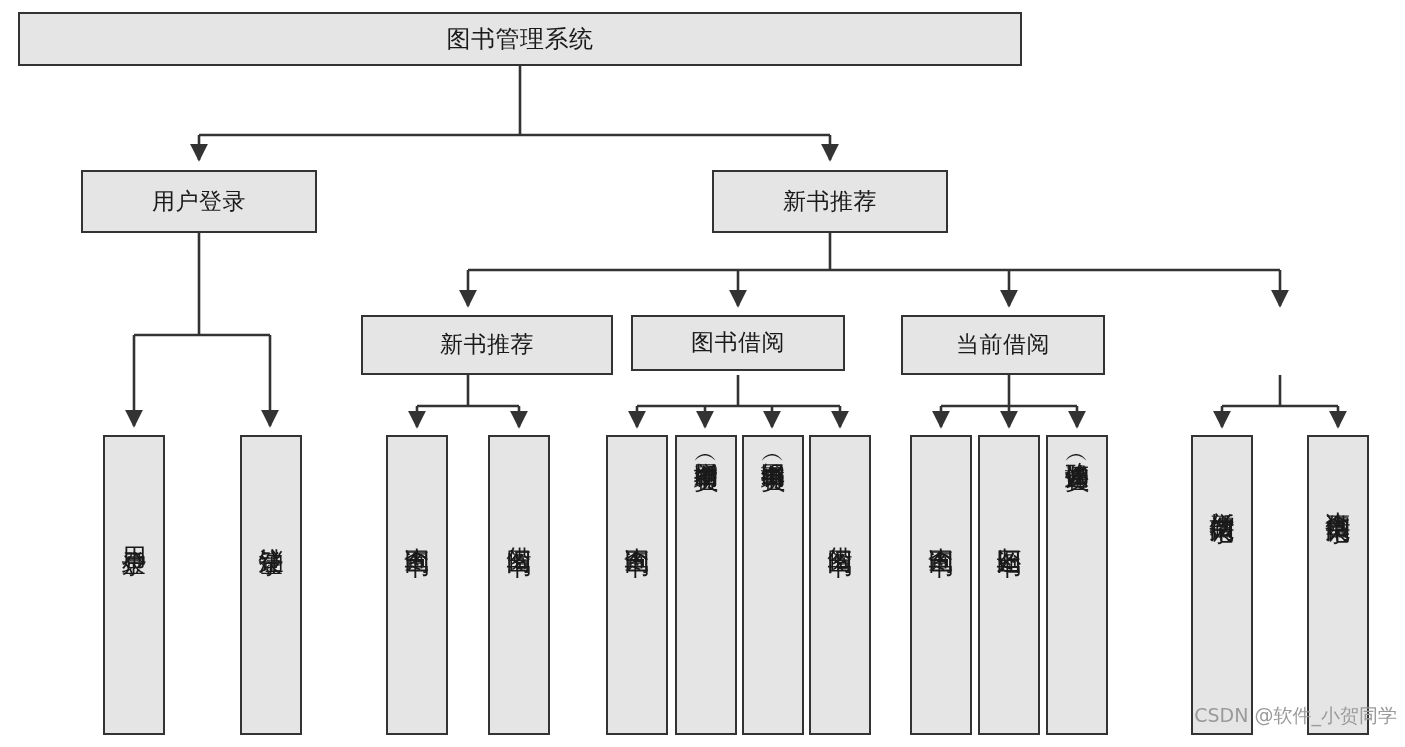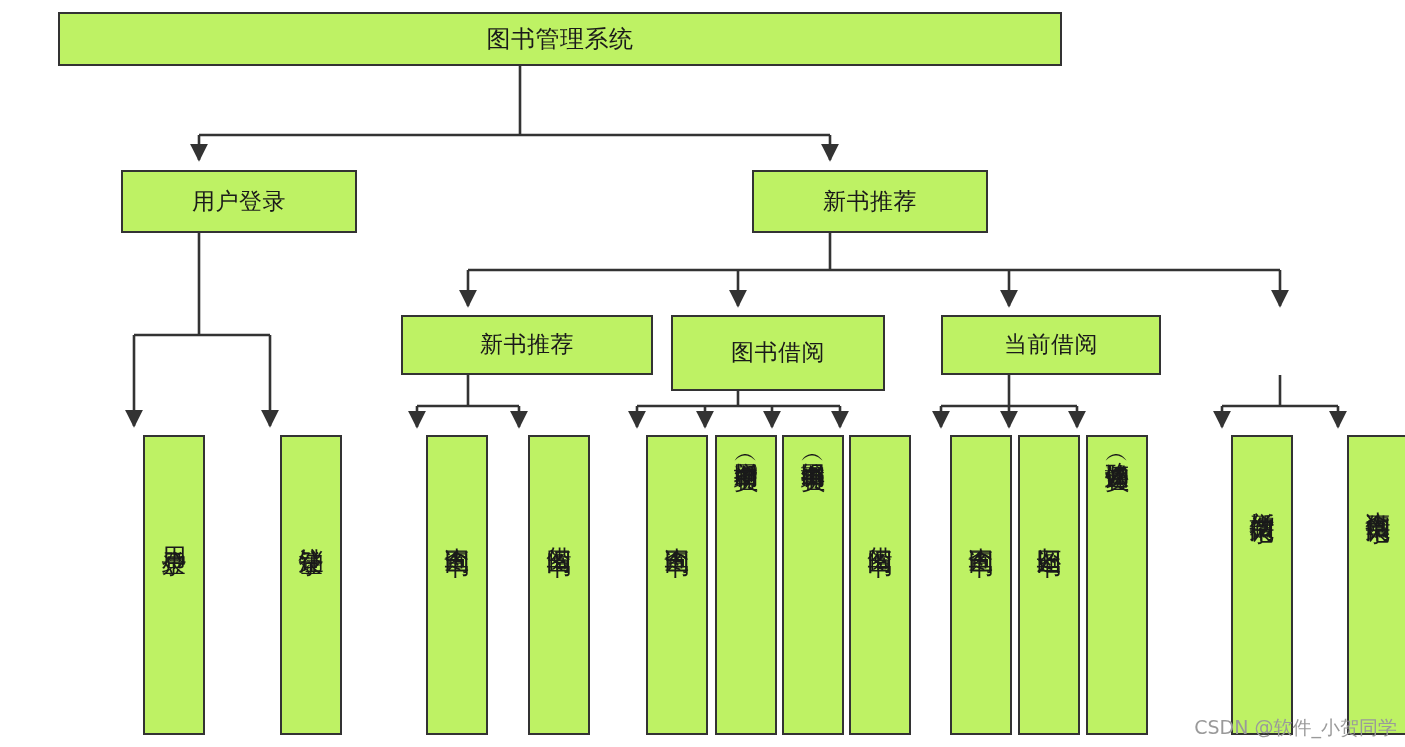--- a/index.html
+++ b/index.html
@@ -13,26 +13,25 @@
   #canvas {
     position: relative;
     width: 1405px;
     height: 747px;
     background: #ffffff;
     overflow: hidden;
   }
   .node {
     position: absolute;
     box-sizing: border-box;
-    background: #bef264;
+    background: #e5e5e5;
     border: 2.5px solid #333333;
     display: flex;
     align-items: center;
     justify-content: center;
-    margin-left: 40px;
   }
   .node .label {
     color: #1a1a1a;
     letter-spacing: 0.5px;
     line-height: 1.18;
     text-align: center;
     white-space: nowrap;
   }
   .node.horiz .label {
     font-size: 23px;
@@ -66,21 +65,21 @@
     position: absolute;
     left: 0;
     top: 0;
     width: 1405px;
     height: 747px;
     pointer-events: none;
   }
   .watermark {
     position: absolute;
     right: 8px;
-    bottom: 6px;
+    bottom: 18px;
     font-size: 19px;
     color: #9a9a9a;
     white-space: nowrap;
     font-family: "DejaVu Sans", "Liberation Sans", sans-serif;
   }
 </style>
 </head>
 <body>
 
 <div id="canvas">
@@ -144,25 +143,25 @@
   </div>
 
   <div class="node horiz" style="left:712px; top:170px; width:236px; height:63px;">
     <span class="label">新书推荐</span>
   </div>
 
   <div class="node horiz" style="left:361px; top:315px; width:252px; height:60px;">
     <span class="label">新书推荐</span>
   </div>
 
-  <div class="node horiz" style="left:631px; top:315px; width:214px; height:76px;">
+  <div class="node horiz" style="left:631px; top:315px; width:214px; height:56px;">
     <span class="label">图书借阅</span>
   </div>
 
-  <div class="node horiz" style="left:901px; top:315px; width:220px; height:60px;">
+  <div class="node horiz" style="left:901px; top:315px; width:204px; height:60px;">
     <span class="label">当前借阅</span>
   </div>
 
 
   <div class="node vert low" style="left:103px; top:435px; width:62px; height:300px;">
     <span class="label">用户登录</span>
   </div>
 
   <div class="node vert low" style="left:240px; top:435px; width:62px; height:300px;">
     <span class="label">注销登录</span>

